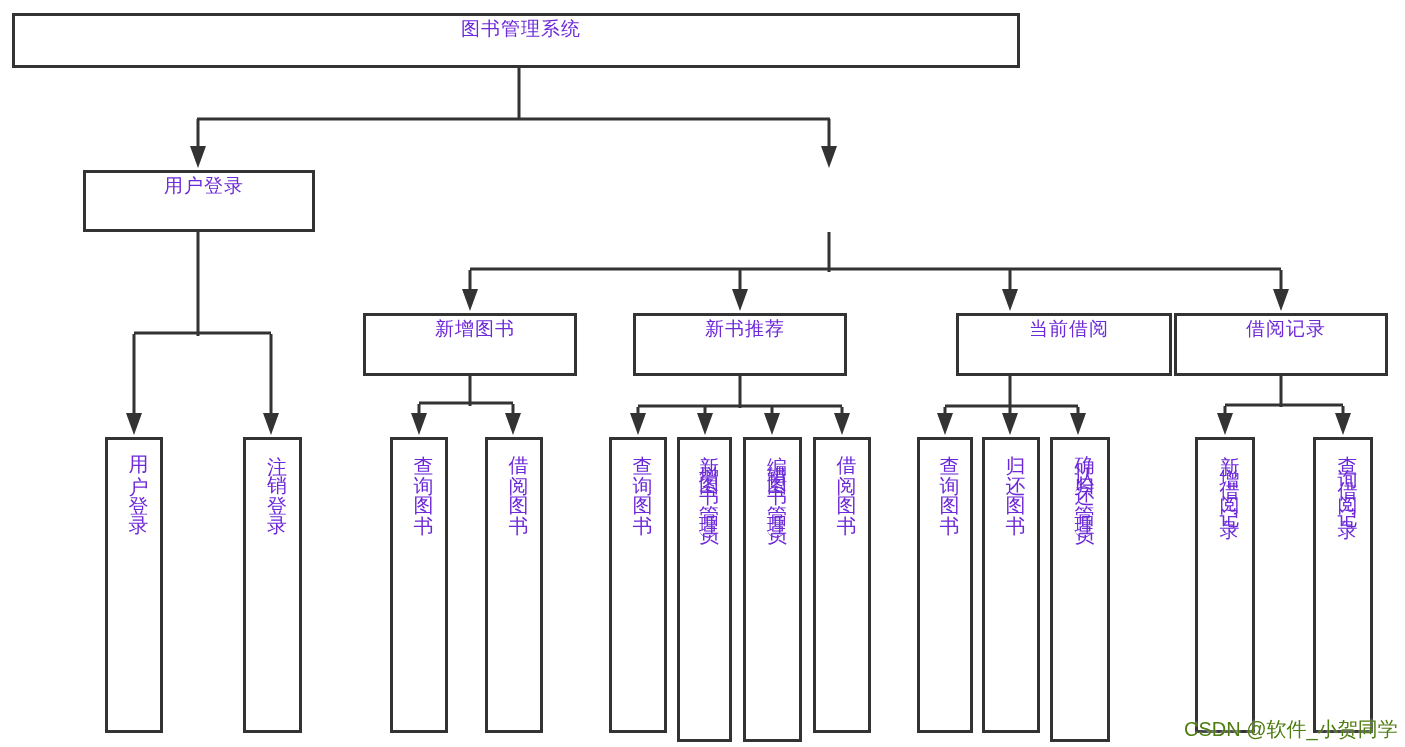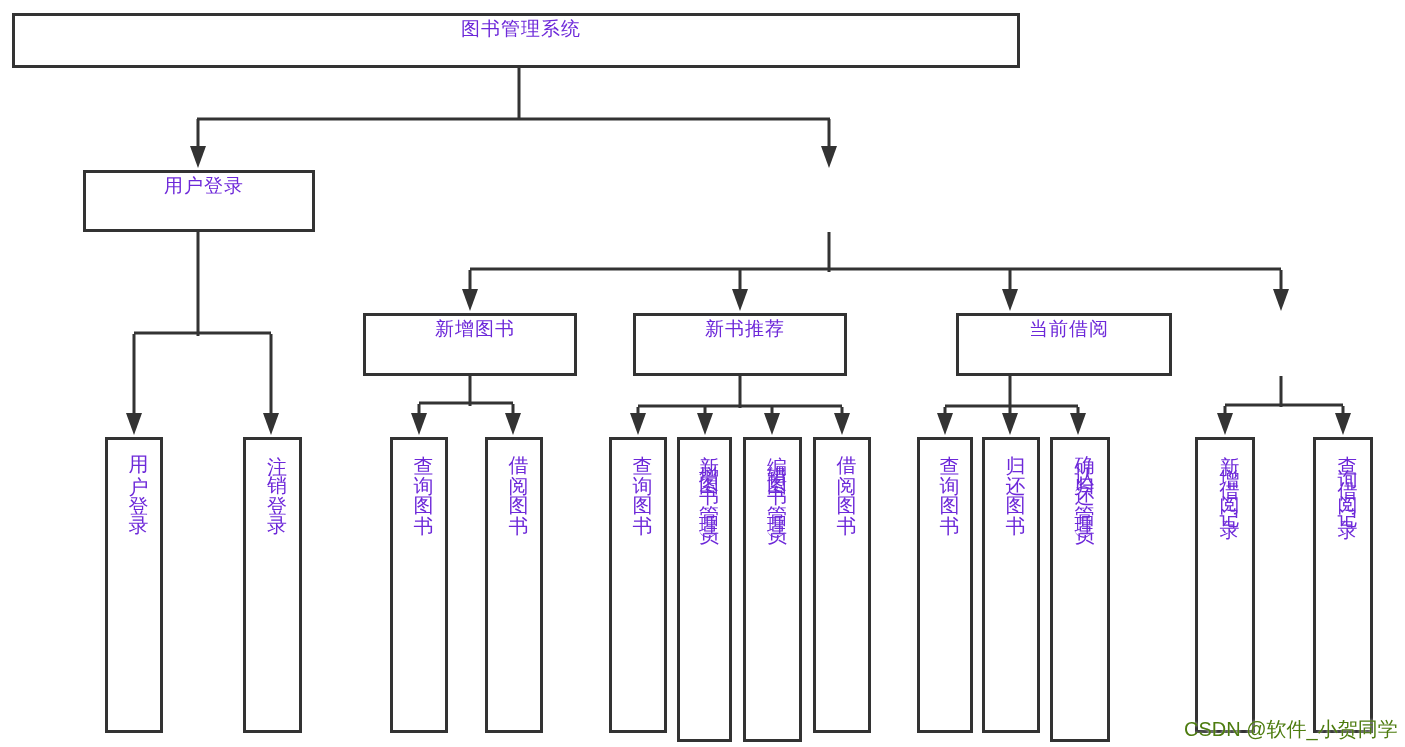--- a/index.html
+++ b/index.html
@@ -97,20 +97,23 @@
 
   <div class="node h" style="left:363px;top:313px;width:214px;height:63px">
     <span>新增图书</span>
   </div>
   <div class="node h" style="left:633px;top:313px;width:214px;height:63px">
     <span>新书推荐</span>
   </div>
   <div class="node h" style="left:956px;top:313px;width:216px;height:63px">
     <span>当前借阅</span>
   </div>
+  <div class="node h" style="left:1174px;top:313px;width:214px;height:63px">
+    <span>借阅记录</span>
+  </div>
 
   <div class="node vert chars4" style="left:105px;top:437px;width:58px;height:296px">
     <span>用户登录</span>
   </div>
   <div class="node vert chars4" style="left:243px;top:437px;width:59px;height:296px">
     <span>注销登录</span>
   </div>
 
   <div class="node vert chars4" style="left:390px;top:437px;width:58px;height:296px">
     <span>查询图书</span>

